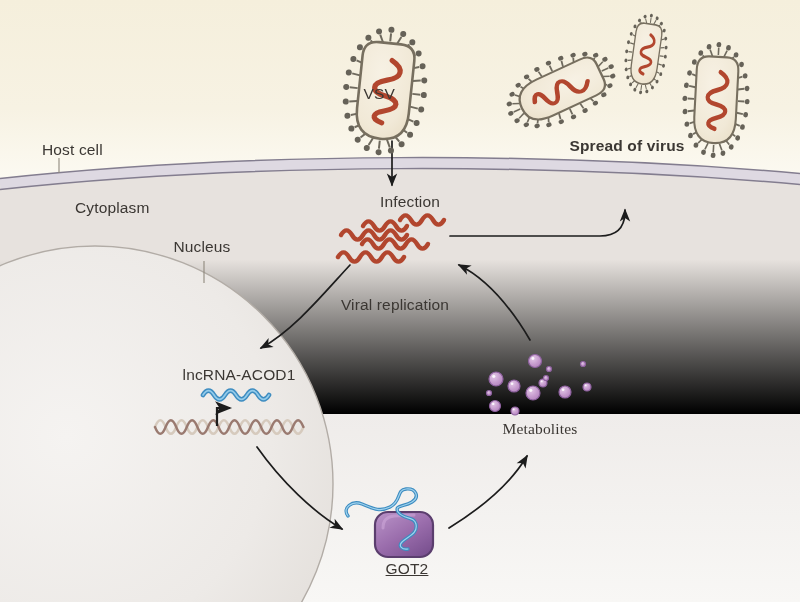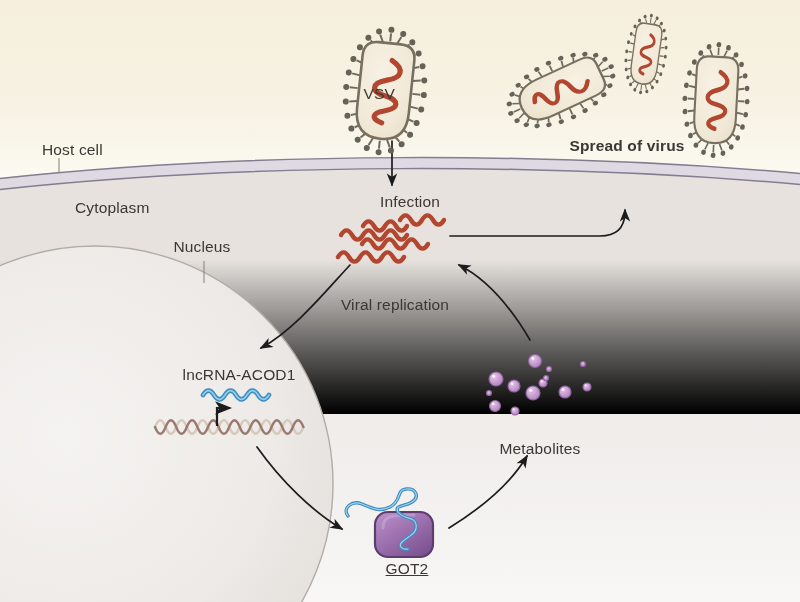--- a/index.html
+++ b/index.html
@@ -374,16 +374,16 @@
 </svg>
 
 <div class="lbl" style="left:42px;top:141px;">Host cell</div>
 <div class="lbl" style="left:43px;top:199px;margin-left:32px;">Cytoplasm</div>
 <div class="lbl c" style="left:202px;top:238px;">Nucleus</div>
 <div class="lbl r" style="left:347px;top:85px;margin-left:48px;">VSV</div>
 <div class="lbl c" style="left:410px;top:193px;">Infection</div>
 <div class="lbl c" style="left:395px;top:272px;margin-top:24px;">Viral replication</div>
 <div class="lbl c" style="left:239px;top:366px;">lncRNA-ACOD1</div>
 <div class="lbl c" style="left:407px;top:560px;text-decoration:underline;">GOT2</div>
-<div class="lbl c" style="left:540px;top:440px;">Metabolites</div>
+<div class="lbl c" style="left:540px;top:420px;font-family:Liberation Serif, serif;">Metabolites</div>
 <div class="lbl c" style="left:627px;top:137px;font-weight:bold;">Spread of virus</div>
 
 </div>
 
 </body></html>

